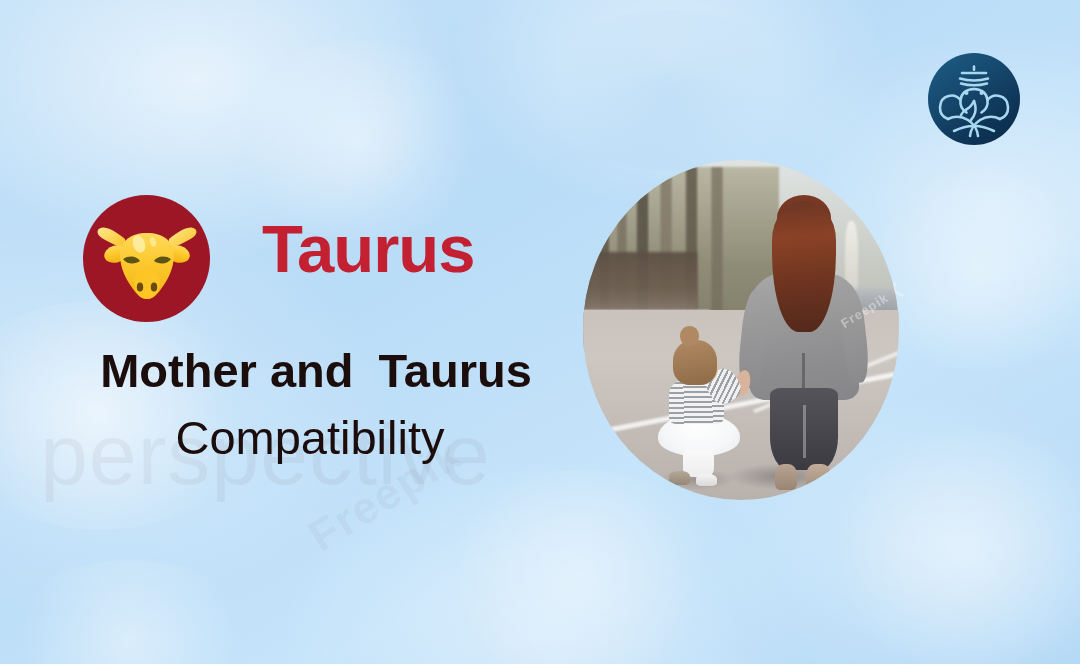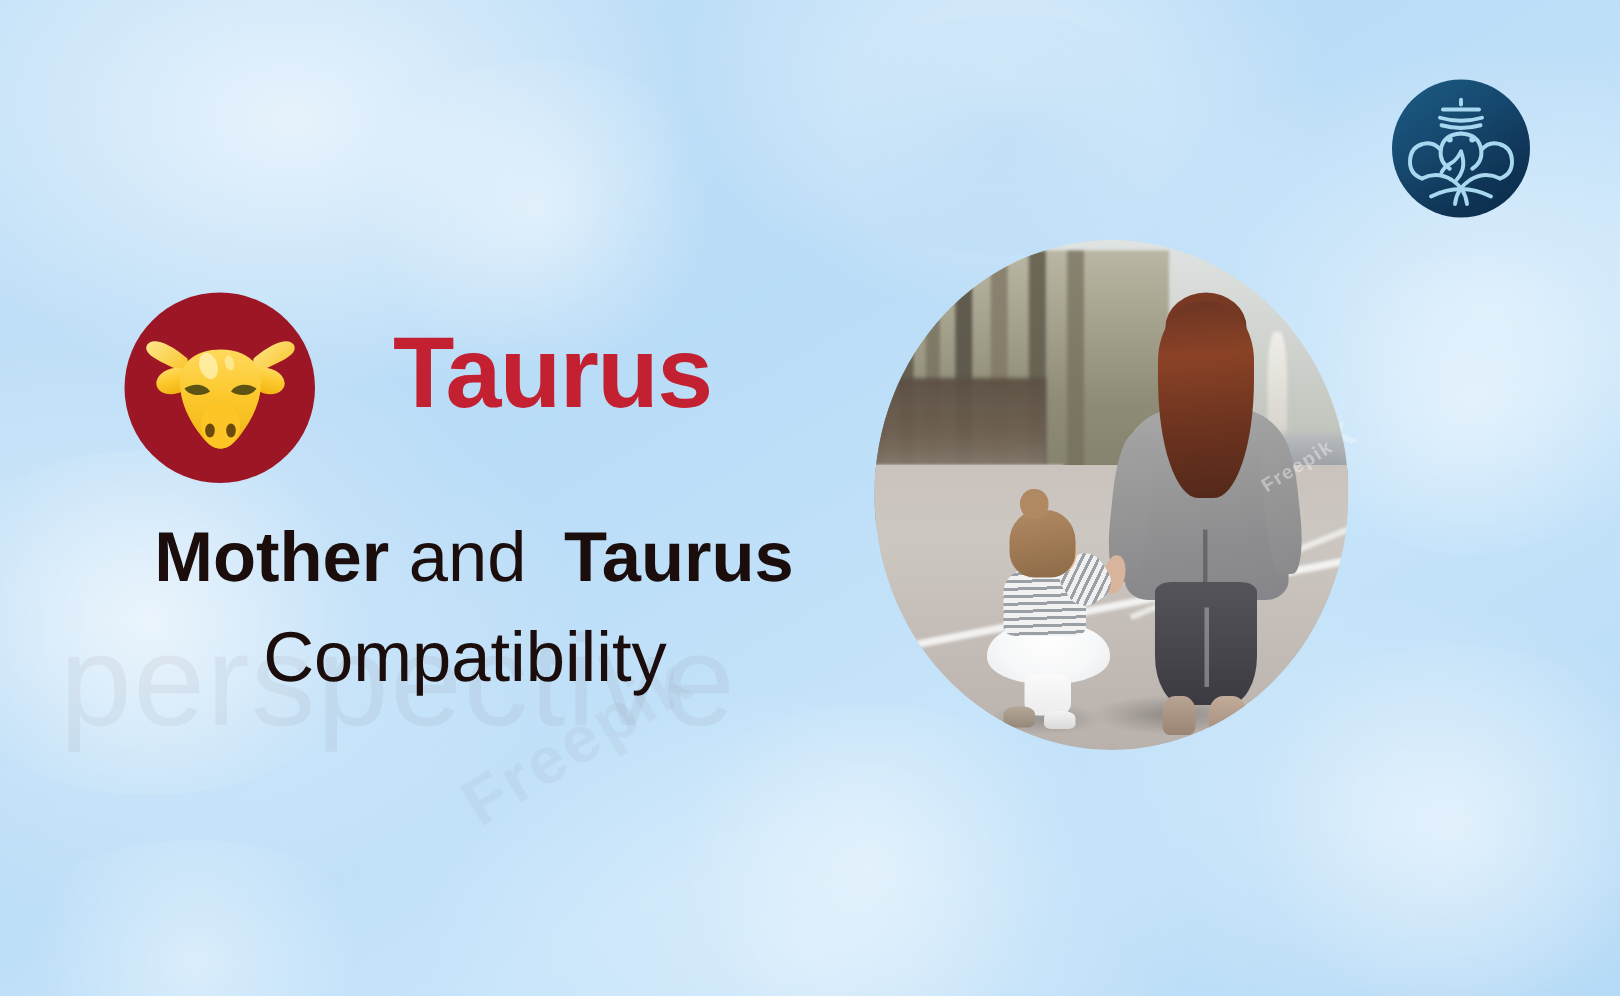--- a/index.html
+++ b/index.html
@@ -76,21 +76,21 @@
     font-size:67px; font-weight:700; letter-spacing:-1px;
     color:#c32032; line-height:1;
   }
   .sub-line1 {
     position:absolute; left:85px; top:345px;
     width:450px; text-align:center;
     font-size:47px; line-height:1.1; color:#1c0d0d;
     white-space:nowrap;
   }
   .sub-line1 .bold { font-weight:700;margin-left:12px; }
-  .sub-line1 .reg  { font-weight:400; }
+  .sub-line1 .reg  { font-weight:700; }
   .sub-line2 {
     position:absolute; left:85px; top:412px;
     width:450px; text-align:center;
     font-size:47px; font-weight:400; line-height:1.1; color:#1c0d0d;
   }
 
   
   .photo-circle {
     position:absolute; left:583px; top:160px;
     width:316px; height:340px;

